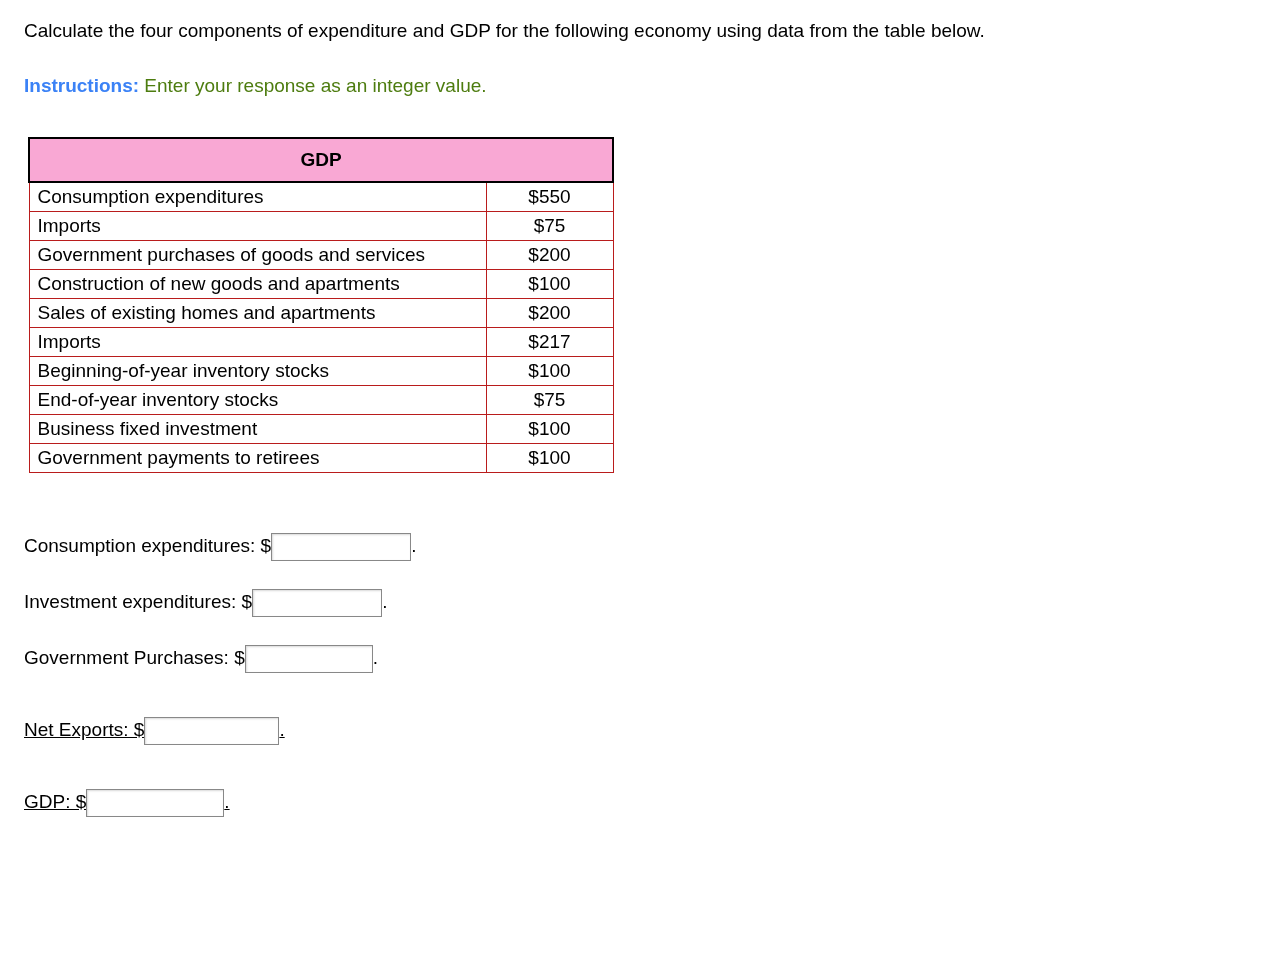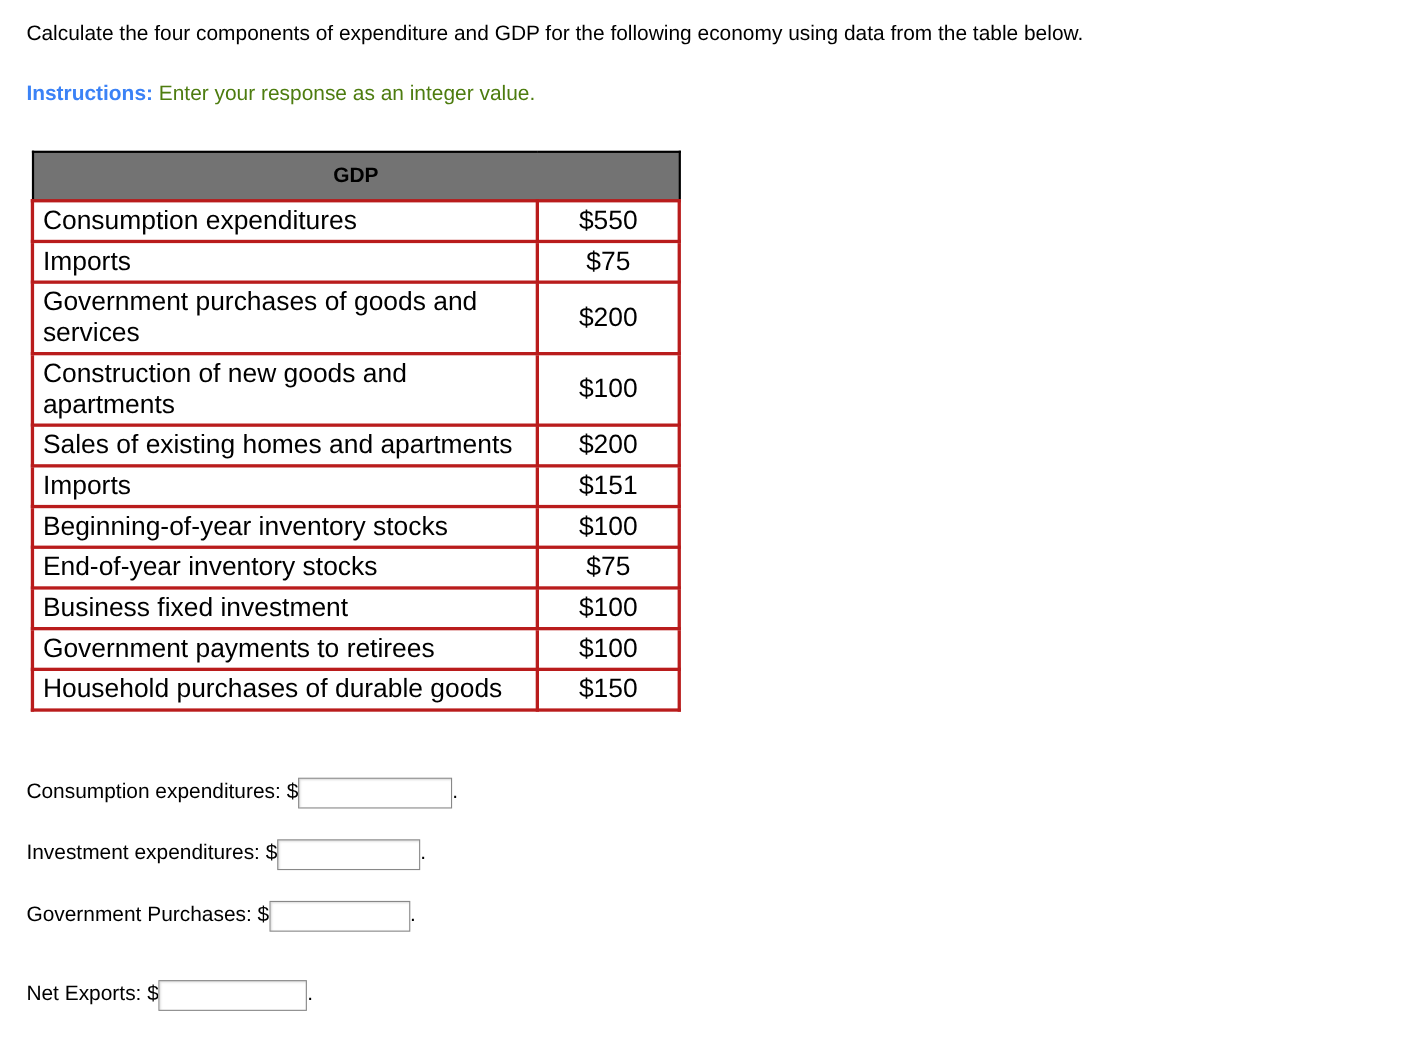--- a/index.html
+++ b/index.html
@@ -23,47 +23,48 @@
   }
   .instructions-line {
     margin-bottom: 40px;
   }
   table.gdp-table {
     border-collapse: collapse;
     margin-left: 4px;
     margin-bottom: 60px;
   }
   table.gdp-table th {
-    background: #737373;
+    background: #f9a8d4;
     border: 2px solid #000;
     font-weight: bold;
     text-align: center;
     padding: 10px 8px;
     font-size: 19px;
     margin-left: 32px;
   }
   table.gdp-table td {
-    border: 3px solid #b91c1c;
+    border: 1px solid #b91c1c;
     padding: 3px 8px;
-    font-size: 24px;
+    font-size: 19px;
   }
   table.gdp-table .label-cell {
     width: 440px;
     text-align: left;
   }
   table.gdp-table .value-cell {
     width: 110px;
     text-align: center;
   }
   .answer-row {
     margin-bottom: 28px;
     font-size: 19px;
   }
   .answer-row.extra-gap {
     margin-top: 44px;
+    text-decoration: underline;
   }
   .answer-row input {
     border: 1px solid #888;
     box-shadow: inset 1px 1px 2px rgba(0,0,0,0.15);
     height: 24px;
     font-size: 16px;
     padding: 1px 4px;
     vertical-align: baseline;
   }
   .w-130 { width: 130px; }
@@ -101,41 +102,37 @@
   <tr>
     <td class="label-cell">Construction of new goods and apartments</td>
     <td class="value-cell">$100</td>
   </tr>
   <tr>
     <td class="label-cell">Sales of existing homes and apartments</td>
     <td class="value-cell">$200</td>
   </tr>
   <tr>
     <td class="label-cell">Imports</td>
-    <td class="value-cell">$151</td>
+    <td class="value-cell">$217</td>
   </tr>
   <tr>
     <td class="label-cell">Beginning-of-year inventory stocks</td>
     <td class="value-cell">$100</td>
   </tr>
   <tr>
     <td class="label-cell">End-of-year inventory stocks</td>
     <td class="value-cell">$75</td>
   </tr>
   <tr>
     <td class="label-cell">Business fixed investment</td>
     <td class="value-cell">$100</td>
   </tr>
   <tr>
     <td class="label-cell">Government payments to retirees</td>
     <td class="value-cell">$100</td>
-  </tr>
-  <tr>
-    <td class="label-cell">Household purchases of durable goods</td>
-    <td class="value-cell">$150</td>
   </tr>
 </tbody>
   </table>
 
 <div class="answer-row">
   <span>Consumption expenditures: $</span><input type="text" class="w-130" style=""><span>.</span>
 </div>
 
 <div class="answer-row">
   <span>Investment expenditures: $</span><input type="text" class="w-120" style=""><span>.</span>

